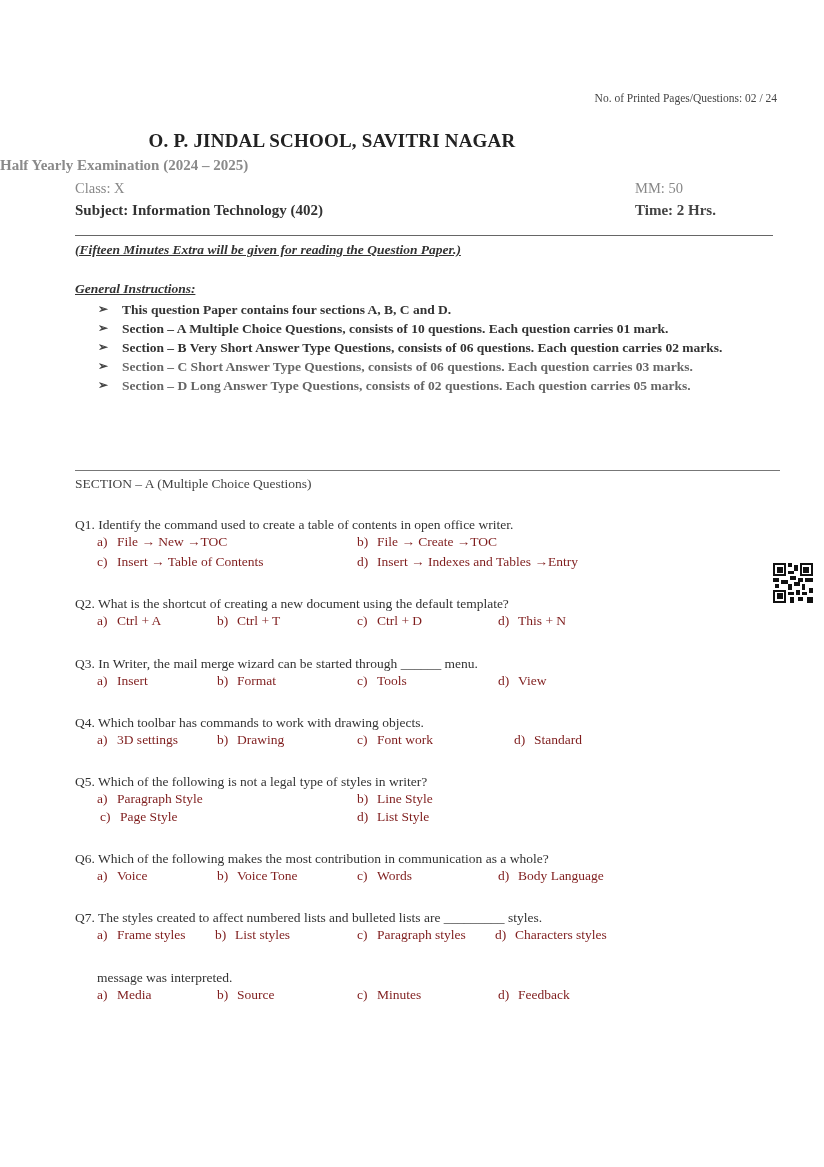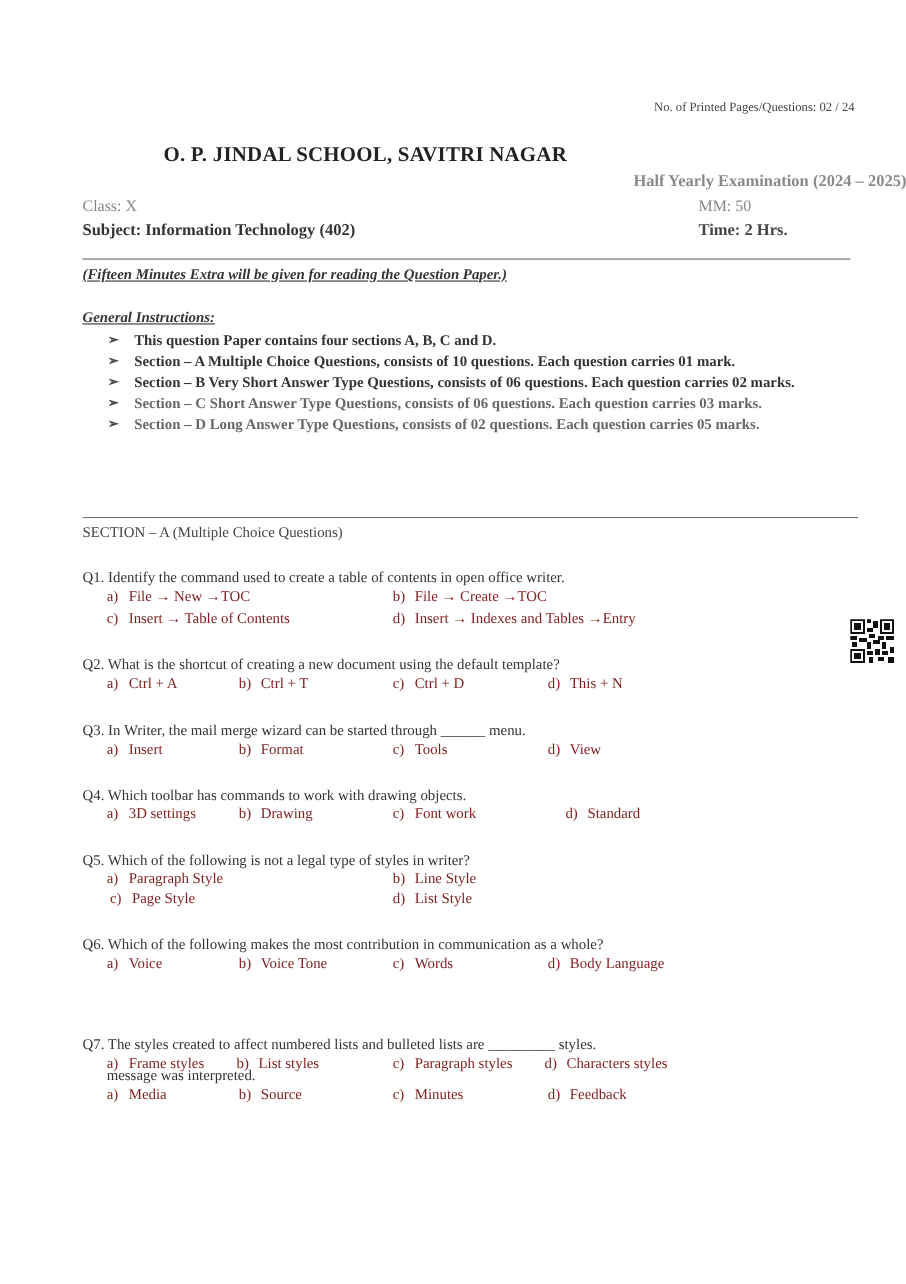--- a/index.html
+++ b/index.html
@@ -4,21 +4,21 @@
 <style>
   html, body { margin: 0; padding: 0; background: #ffffff; }
   body {
     width: 824px; height: 1167px; position: relative; overflow: hidden;
     font-family: "Liberation Serif", "DejaVu Serif", serif;
     color: #2a2a2a;
   }
   .abs { position: absolute; }
   .printed { top: 92px; left: 0; width: 777px; text-align: right; font-size: 11.5px; color: #444; }
   .school { top: 130px; left: 0; width: 664px; text-align: center; font-size: 19px; font-weight: bold; color: #222; letter-spacing: 0.2px; }
-  .exam { top: 157px; left: 0; width: 824px; text-align: right; font-size: 15px; font-weight: bold; color: #8a8a8a; }
+  .exam { top: 157px; left: 0; width: 824px; text-align: left; font-size: 15px; font-weight: bold; color: #8a8a8a; }
   .cls { top: 180px; left: 75px; font-size: 14.5px; color: #888; }
   .mm { top: 180px; left: 635px; font-size: 14.5px; color: #888; }
   .subject { top: 202px; left: 75px; font-size: 15px; font-weight: bold; color: #333; }
   .time { top: 202px; left: 635px; font-size: 15px; font-weight: bold; color: #444; }
   .rule1 { top: 235px; left: 75px; width: 698px; height: 1px; background: #666; }
   .extra { top: 242px; left: 75px; font-size: 13.5px; font-style: italic; font-weight: bold; text-decoration: underline; color: #333; }
   .gi-title { top: 281px; left: 75px; font-size: 13.5px; font-style: italic; font-weight: bold; text-decoration: underline; color: #333; }
   .instr { top: 300px; left: 98px; width: 690px; font-size: 13.5px; font-weight: bold; color: #333; line-height: 19px; }
   .instr .item { display: flex; }
   .instr .item .arrow { width: 24px; flex: none; font-size: 12px; color: #444; }
@@ -131,21 +131,21 @@
 <div class="q" style="top:849px;">
   <div class="stem">Q6. Which of the following makes the most contribution in communication as a whole?</div>
   <div class="opts">
     <span class="opt" style="left:22px;"><span class="lbl">a)</span><span>Voice</span></span>
     <span class="opt" style="left:142px;"><span class="lbl">b)</span><span>Voice Tone</span></span>
     <span class="opt" style="left:282px;"><span class="lbl">c)</span><span>Words</span></span>
     <span class="opt" style="left:423px;"><span class="lbl">d)</span><span>Body Language</span></span>
   </div>
 </div>
 
-<div class="q" style="top:908px;margin-top:32px;">
+<div class="q" style="top:908px;">
   <div class="stem">Q7. The styles created to affect numbered lists and bulleted lists are _________ styles.</div>
   <div class="opts">
     <span class="opt" style="left:22px;"><span class="lbl">a)</span><span>Frame styles</span></span>
     <span class="opt" style="left:140px;"><span class="lbl">b)</span><span>List styles</span></span>
     <span class="opt" style="left:282px;"><span class="lbl">c)</span><span>Paragraph styles</span></span>
     <span class="opt" style="left:420px;"><span class="lbl">d)</span><span>Characters styles</span></span>
   </div>
 </div>
 
 <div class="q" style="top:968px;">

